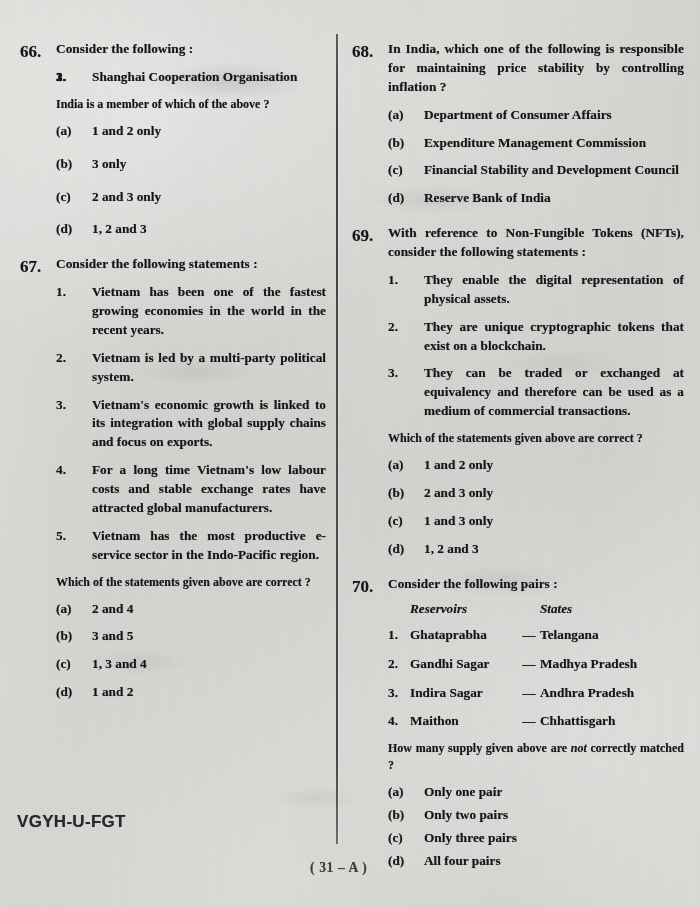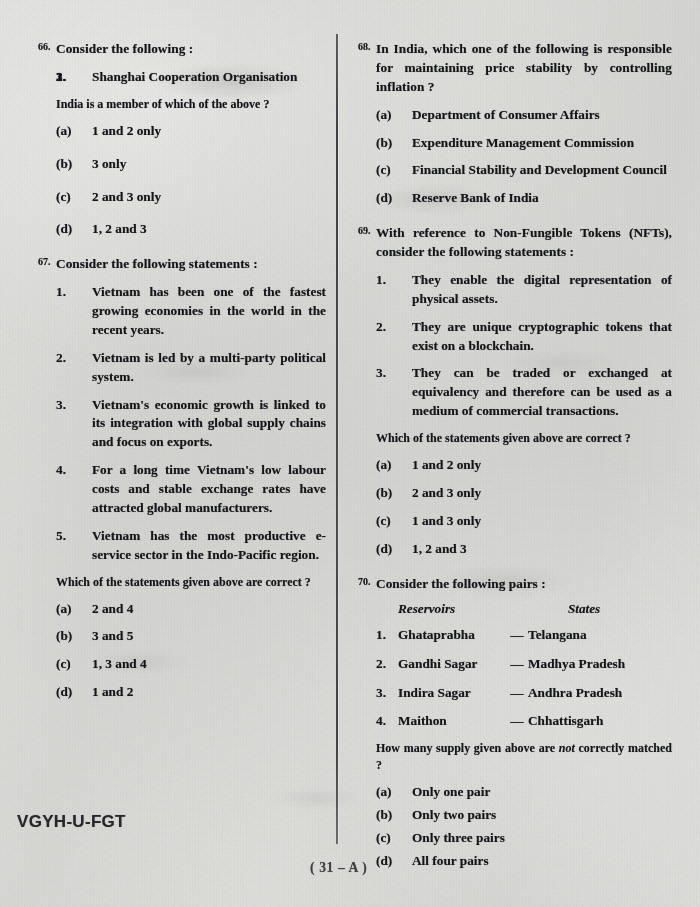--- a/index.html
+++ b/index.html
@@ -69,21 +69,21 @@
     position: absolute;
     inset: 0;
     z-index: 3;
   }
 
   .col {
     position: absolute;
     top: 40px;
   }
   .col-left  { left: 16px;  width: 310px; }
-  .col-right { left: 336px; width: 336px; }
+  .col-right { left: 348px; width: 336px; }
 
   
   .q {
     position: relative;
     margin-bottom: 13px;
   }
   .q-head {
     position: relative;
     padding-left: 40px;
     font-size: 13.3px;
@@ -91,22 +91,21 @@
     text-align: justify;
     text-justify: inter-word;
     font-weight: 600;
     letter-spacing: 0.05px;
   }
   .q-num {
     position: absolute;
     left: 4px;
     top: 0;
     font-weight: 700;
-    font-size: 10px;
-    margin-left: 18px;
+    font-size: 17px;
   }
 
   
   .stmts { margin-top: 9px; }
   .stmt {
     position: relative;
     padding-left: 76px;
     font-size: 13.3px;
     line-height: 1.42;
     margin-bottom: 9px;
@@ -154,21 +153,20 @@
   .opts.wide  .opt { margin-bottom: 14px; }
 
   
   .pairs { margin-top: 8px; padding-left: 40px; }
   .pairs-head {
     display: flex;
     font-style: italic;
     font-weight: 600;
     font-size: 13.2px;
     margin-bottom: 9px;
-    gap: 40px;
   }
   .ph-res { width: 152px; padding-left: 22px; }
   .ph-sta { }
   .pair-row {
     display: flex;
     align-items: baseline;
     font-size: 13.3px;
     line-height: 1.4;
     margin-bottom: 10px;
     font-weight: 600;

